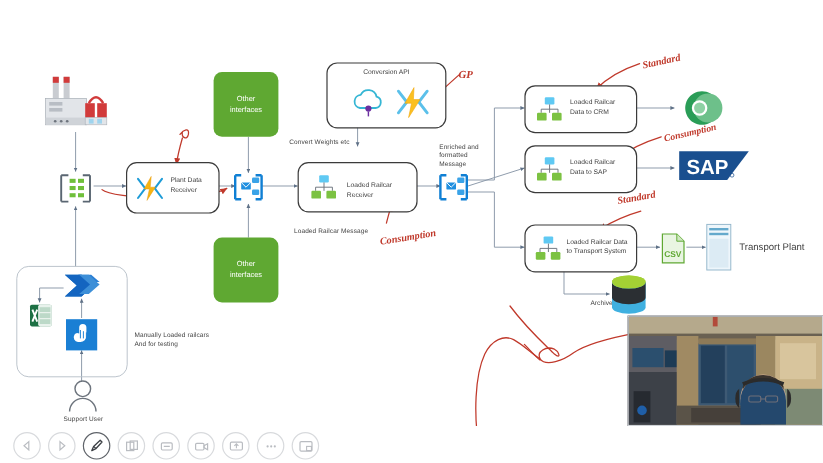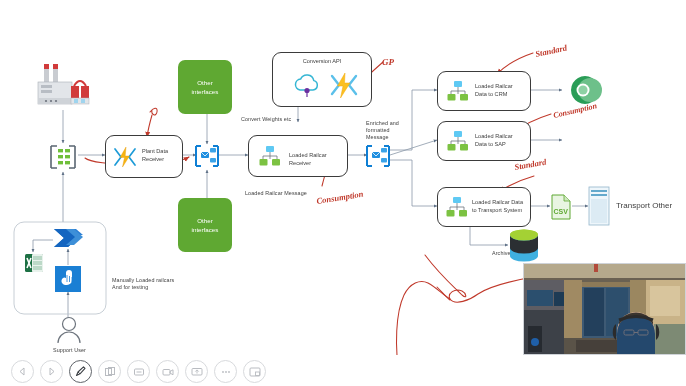--- a/index.html
+++ b/index.html
@@ -261,20 +261,27 @@
         <rect x="7" y="1" width="8" height="6" rx="1" fill="#5fc9f3"></rect>
         <path d="M11,7 L11,11 M4,11 L18,11 M4,11 L4,14 M18,11 L18,14 M11,11 L11,14" fill="none" stroke="#6d747d" stroke-width=".8"></path>
         <rect x="0.5" y="14" width="8" height="6.5" rx="1" fill="#7cc242"></rect>
         <rect x="13" y="14" width="8" height="6.5" rx="1" fill="#7cc242"></rect>
       </svg>
     </span>
     <span class="ntxt abs" style="left:37px;top:11px;">Loaded Railcar
 Data to SAP</span>
   </div>
 
+  <div class="abs" style="left:566px;top:124px;width:60px;height:28px;">
+    <svg width="60" height="28" viewBox="0 0 60 28">
+      <path d="M0,2 L58,2 L40,26 L0,26 z" fill="#1a4f8f"></path>
+      <text x="6" y="21" font-family="Liberation Sans, sans-serif" font-size="17" font-weight="bold" fill="#ffffff">SAP</text>
+      <circle cx="44" cy="22" r="1.6" fill="none" stroke="#1a4f8f" stroke-width=".6"></circle>
+    </svg>
+  </div>
 
   <div class="node" style="left:437px;top:187px;width:92px;height:38px;">
     <span class="abs" style="left:8px;top:8px;width:22px;height:22px;">
       <svg width="22" height="22">
         <rect x="7" y="1" width="8" height="6" rx="1" fill="#5fc9f3"></rect>
         <path d="M11,7 L11,11 M4,11 L18,11 M4,11 L4,14 M18,11 L18,14 M11,11 L11,14" fill="none" stroke="#6d747d" stroke-width=".8"></path>
         <rect x="0.5" y="14" width="8" height="6.5" rx="1" fill="#7cc242"></rect>
         <rect x="13" y="14" width="8" height="6.5" rx="1" fill="#7cc242"></rect>
       </svg>
     </span>
@@ -292,21 +299,21 @@
 
   <div class="abs" style="left:588px;top:186px;width:22px;height:40px;">
     <svg width="22" height="40">
       <rect x="1" y="1" width="20" height="38" fill="#eef6fb" stroke="#93b6cb" stroke-width=".8"></rect>
       <rect x="3" y="4" width="16" height="2" fill="#64a9cc"></rect>
       <rect x="3" y="8" width="16" height="2" fill="#64a9cc"></rect>
       <rect x="3" y="13" width="16" height="24" fill="#dcebf4"></rect>
     </svg>
   </div>
 
-  <div class="transport-label" style="left:616px;top:201px;">Transport Other</div>
+  <div class="transport-label" style="left:616px;top:201px;">Transport Plant</div>
 
   <div class="lbl" style="left:492px;top:250px;">Archive</div>
   <div class="abs" style="left:508px;top:228px;width:32px;height:36px;">
     <svg width="32" height="36">
       <ellipse cx="16" cy="7" rx="14" ry="5.5" fill="#a4d134"></ellipse>
       <path d="M2,7 L2,28 a14,5.5 0 0 0 28,0 L30,7" fill="#3fb0e0"></path>
       <path d="M2,7 L2,20 a14,5.5 0 0 0 28,0 L30,7 a14,5.5 0 0 1 -28,0 z" fill="#2b2f33"></path>
       <ellipse cx="16" cy="7" rx="14" ry="5.5" fill="#a4d134"></ellipse>
     </svg>
   </div>

